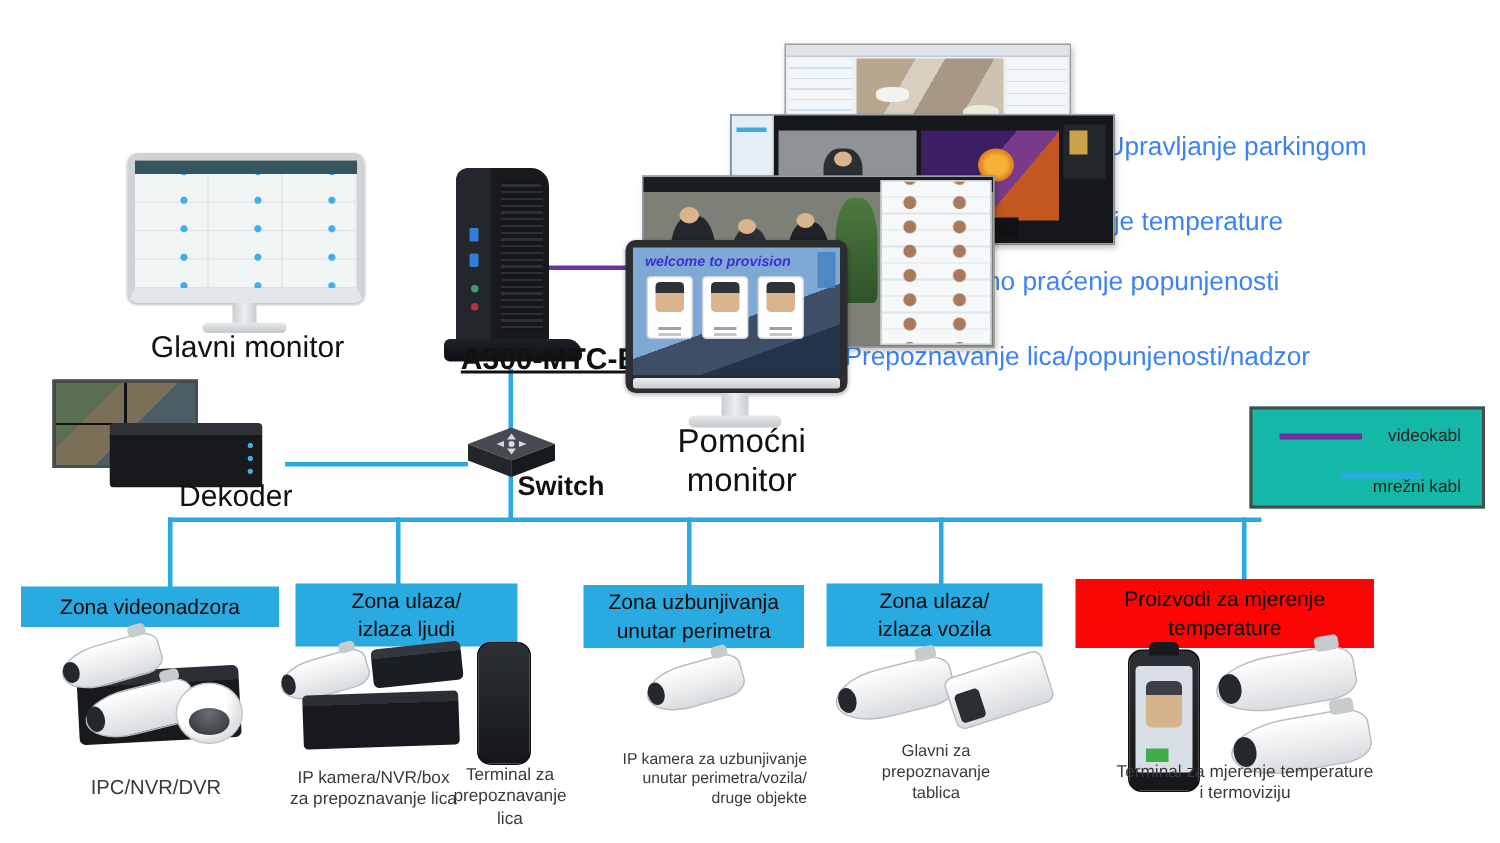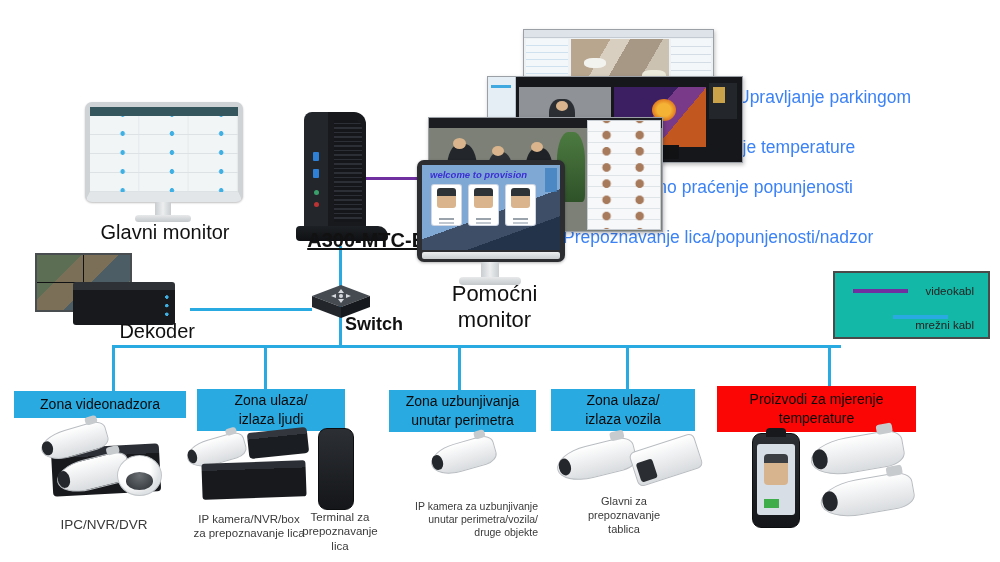--- a/index.html
+++ b/index.html
@@ -289,14 +289,16 @@
   <div class="cam" style="left:810px;top:436px;width:92px;height:34px;transform:rotate(-10deg);">
     <div class="cam-body"></div>
       <div class="cam-lens"></div>
       <div class="cam-mount"></div>
   </div>
   <div class="cam" style="left:820px;top:478px;width:92px;height:34px;transform:rotate(-10deg);">
     <div class="cam-body"></div>
       <div class="cam-lens"></div>
       <div class="cam-mount"></div>
   </div>
+  <div class="caption pre" style="left:700px;top:508px;width:260px;font-size:11.5px;">Terminal za mjerenje temperature
+i termoviziju</div>
 
 </div>
 
 </body></html>

